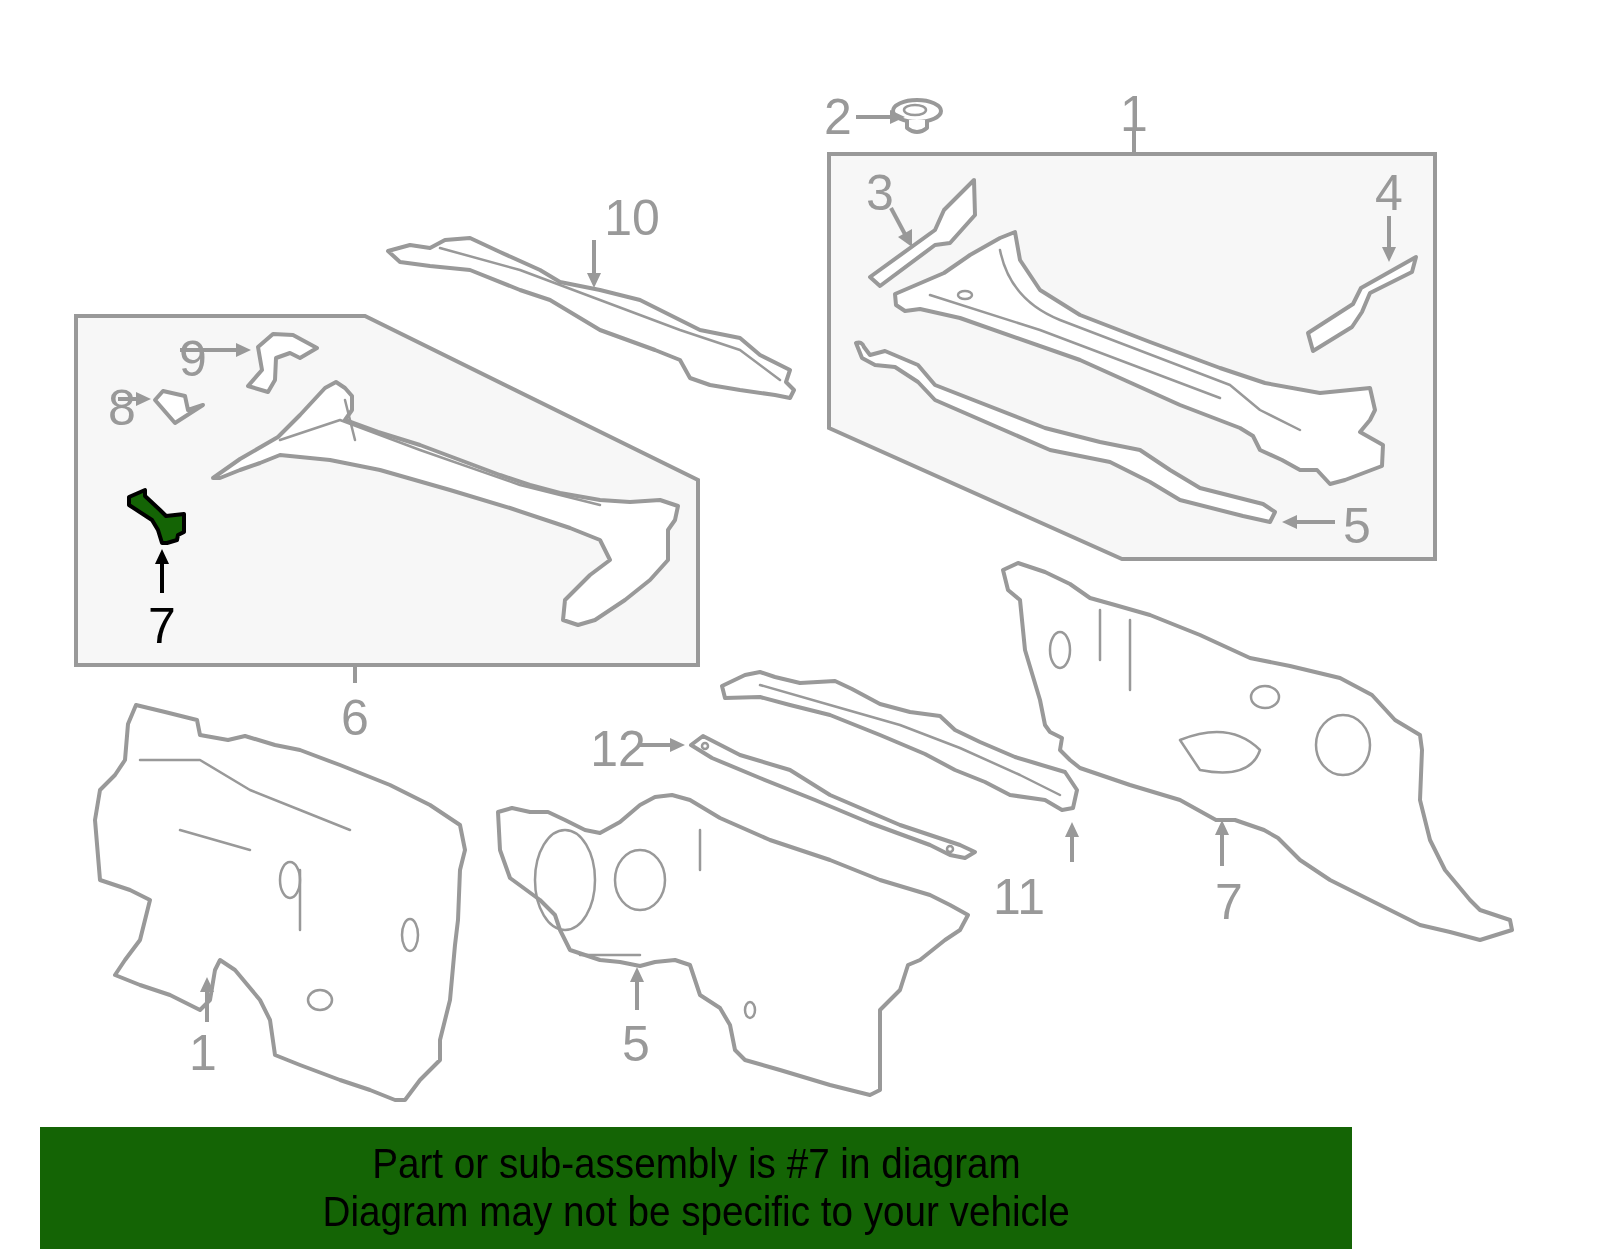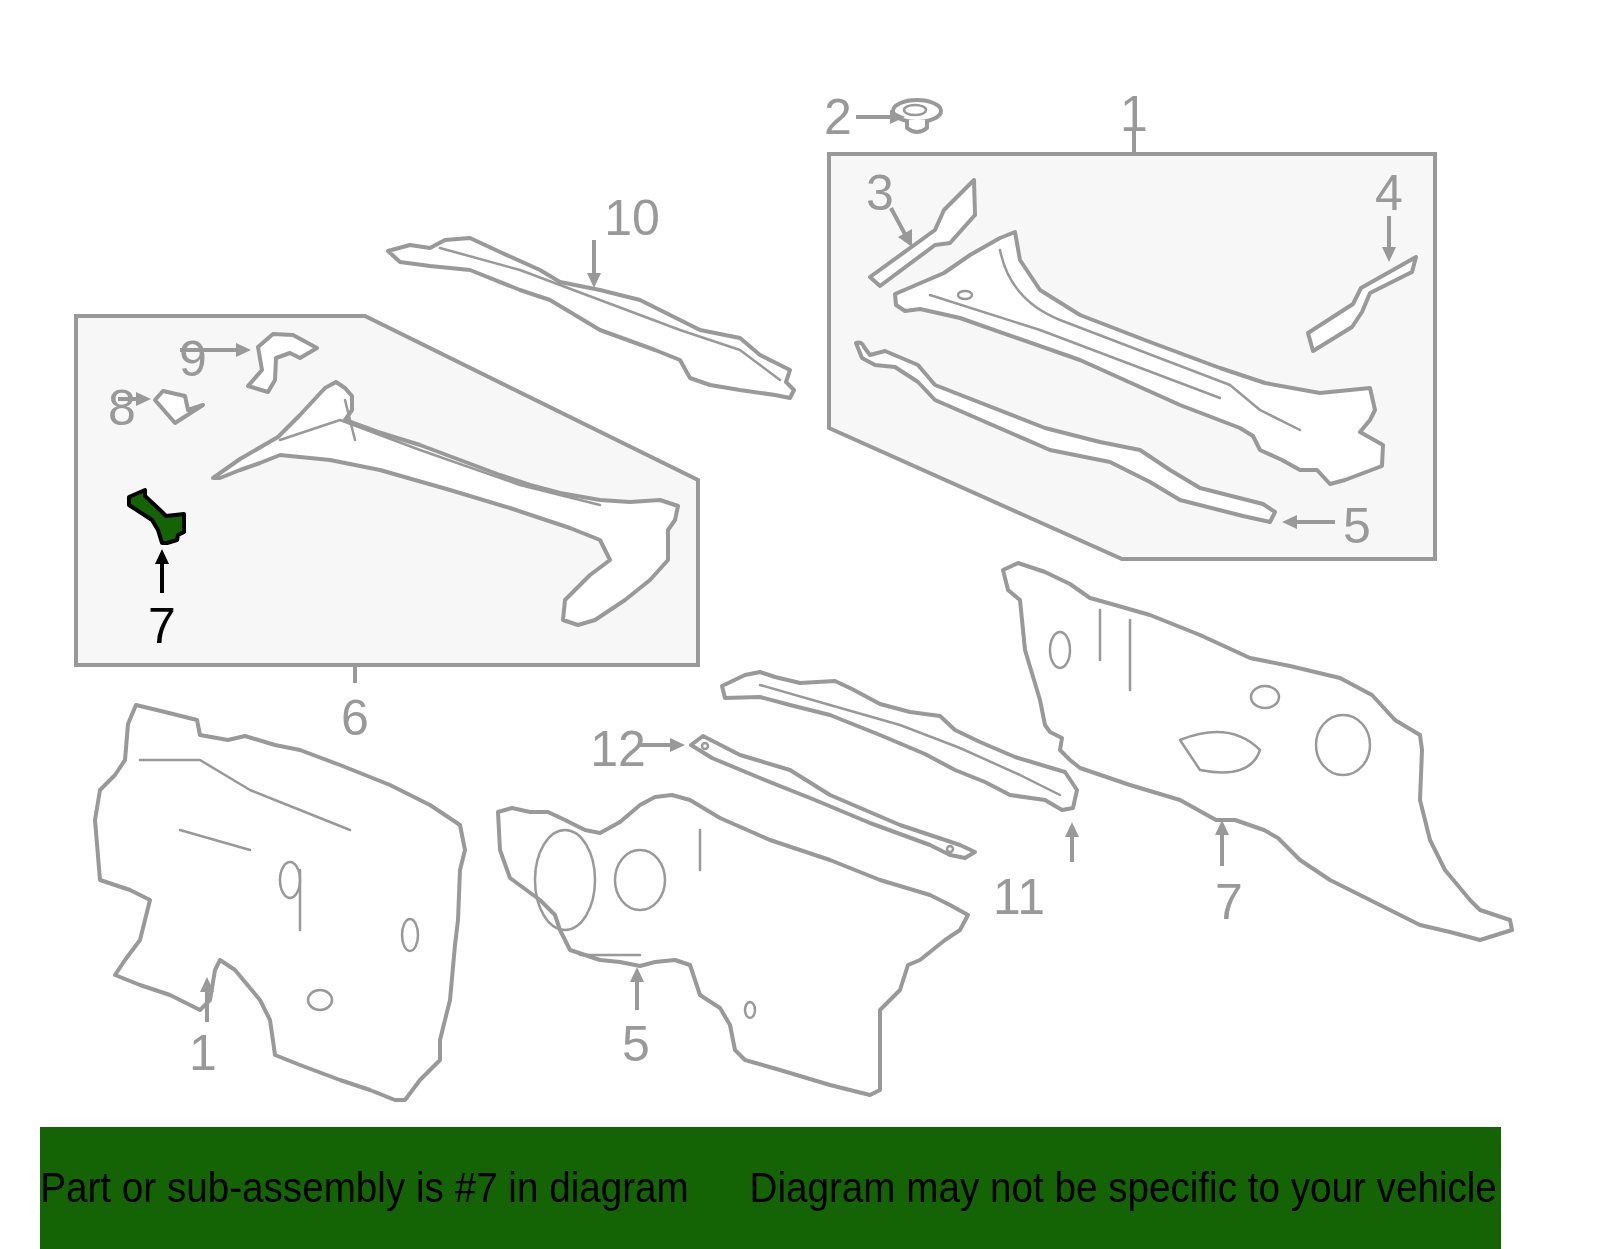--- a/index.html
+++ b/index.html
@@ -3,22 +3,22 @@
 <meta charset="utf-8">
 <style>
   html, body { margin: 0; padding: 0; background: #ffffff; }
   body { width: 1600px; height: 1249px; position: relative; overflow: hidden;
          font-family: "Liberation Sans", sans-serif; }
   #diagram { position: absolute; left: 0; top: 0; width: 1600px; height: 1249px; }
   .callout { position: absolute; font-family: "Liberation Sans", sans-serif;
              font-size: 50px; line-height: 1; color: #999999; transform: translate(-50%, -50%);
              white-space: nowrap; }
   .callout.highlight { color: #000000; }
-  .banner { position: absolute; left: 40px; top: 1127px; width: 1461px; height: 122px;
-            background: #146405; display: flex; flex-direction: row;
+  .banner { position: absolute; left: 40px; top: 1127px; width: 1312px; height: 122px;
+            background: #146405; display: flex; flex-direction: column;
             align-items: center; justify-content: center; }
   .banner-line { font-family: "Liberation Sans", sans-serif; font-size: 42px;
                  color: #000000; line-height: 48px; transform: scaleX(0.92); white-space: nowrap; }
   .part { fill: #ffffff; stroke: #999999; stroke-width: 4; stroke-linejoin: round; }
   .detail { fill: none; stroke: #999999; stroke-width: 2.5; stroke-linejoin: round; stroke-linecap: round; }
   .box { fill: #f7f7f7; stroke: #999999; stroke-width: 4; }
   .leader { stroke: #999999; stroke-width: 4; fill: none; }
   .arrowhead { fill: #999999; }
   .leader-hl { stroke: #000000; stroke-width: 4; fill: none; }
   .arrowhead-hl { fill: #000000; }

